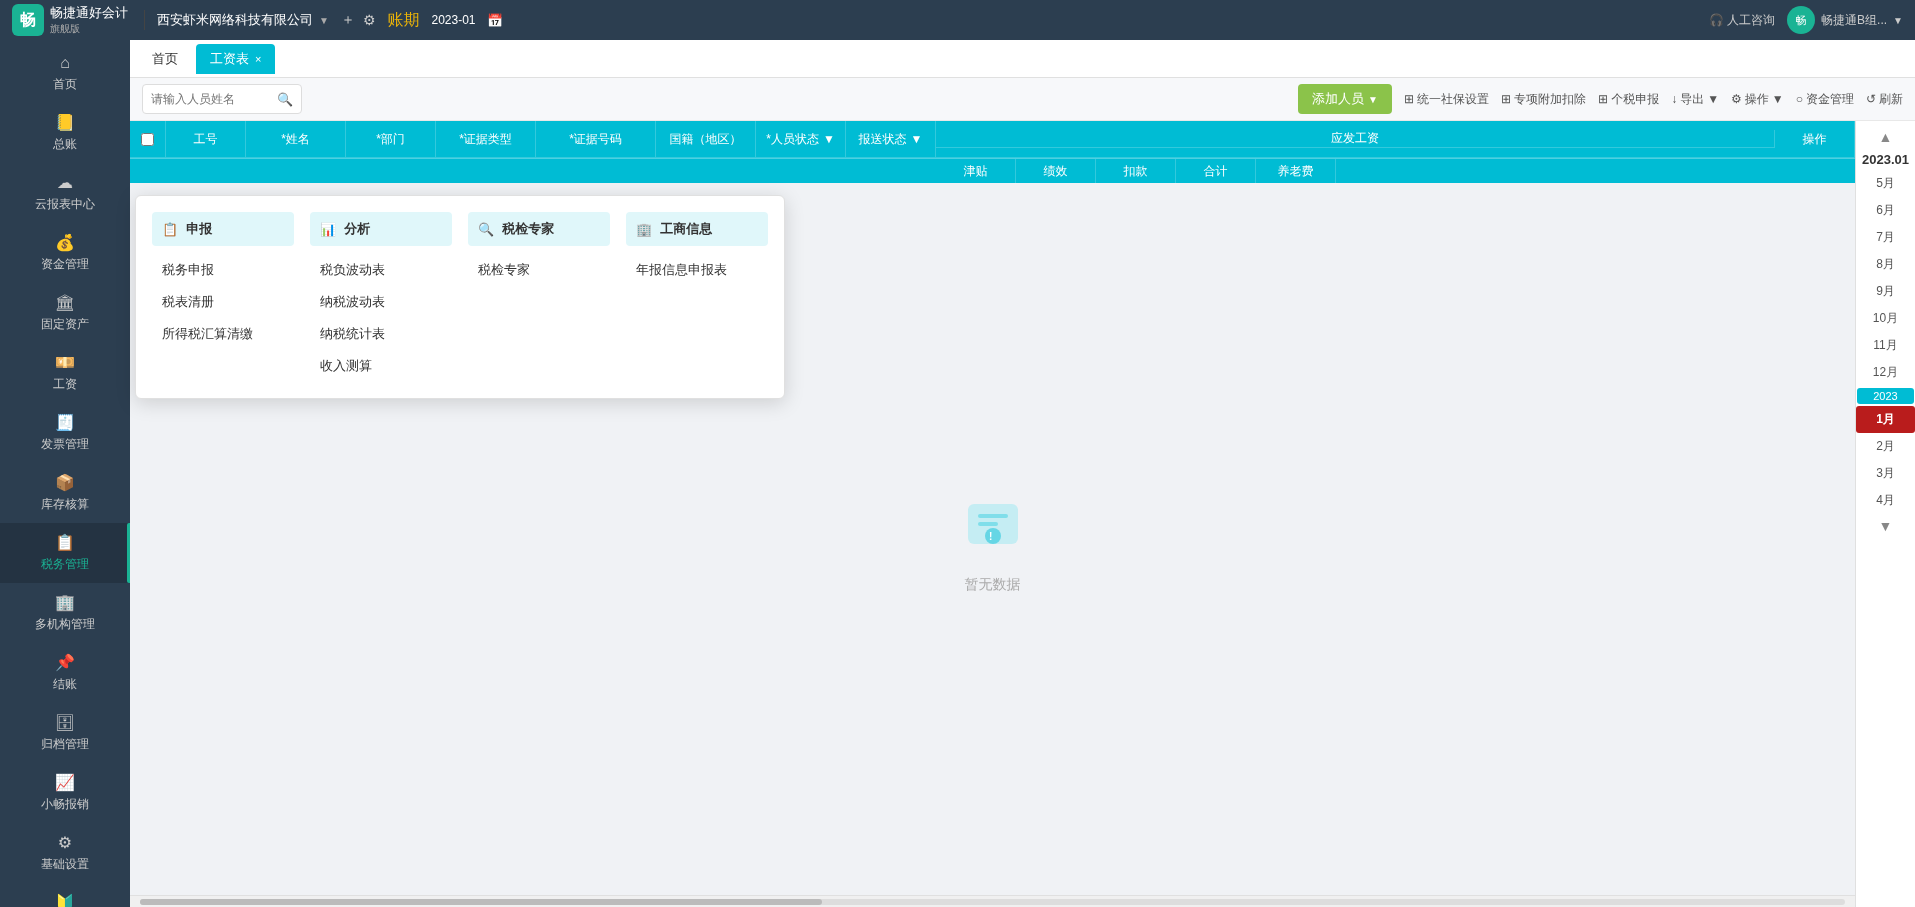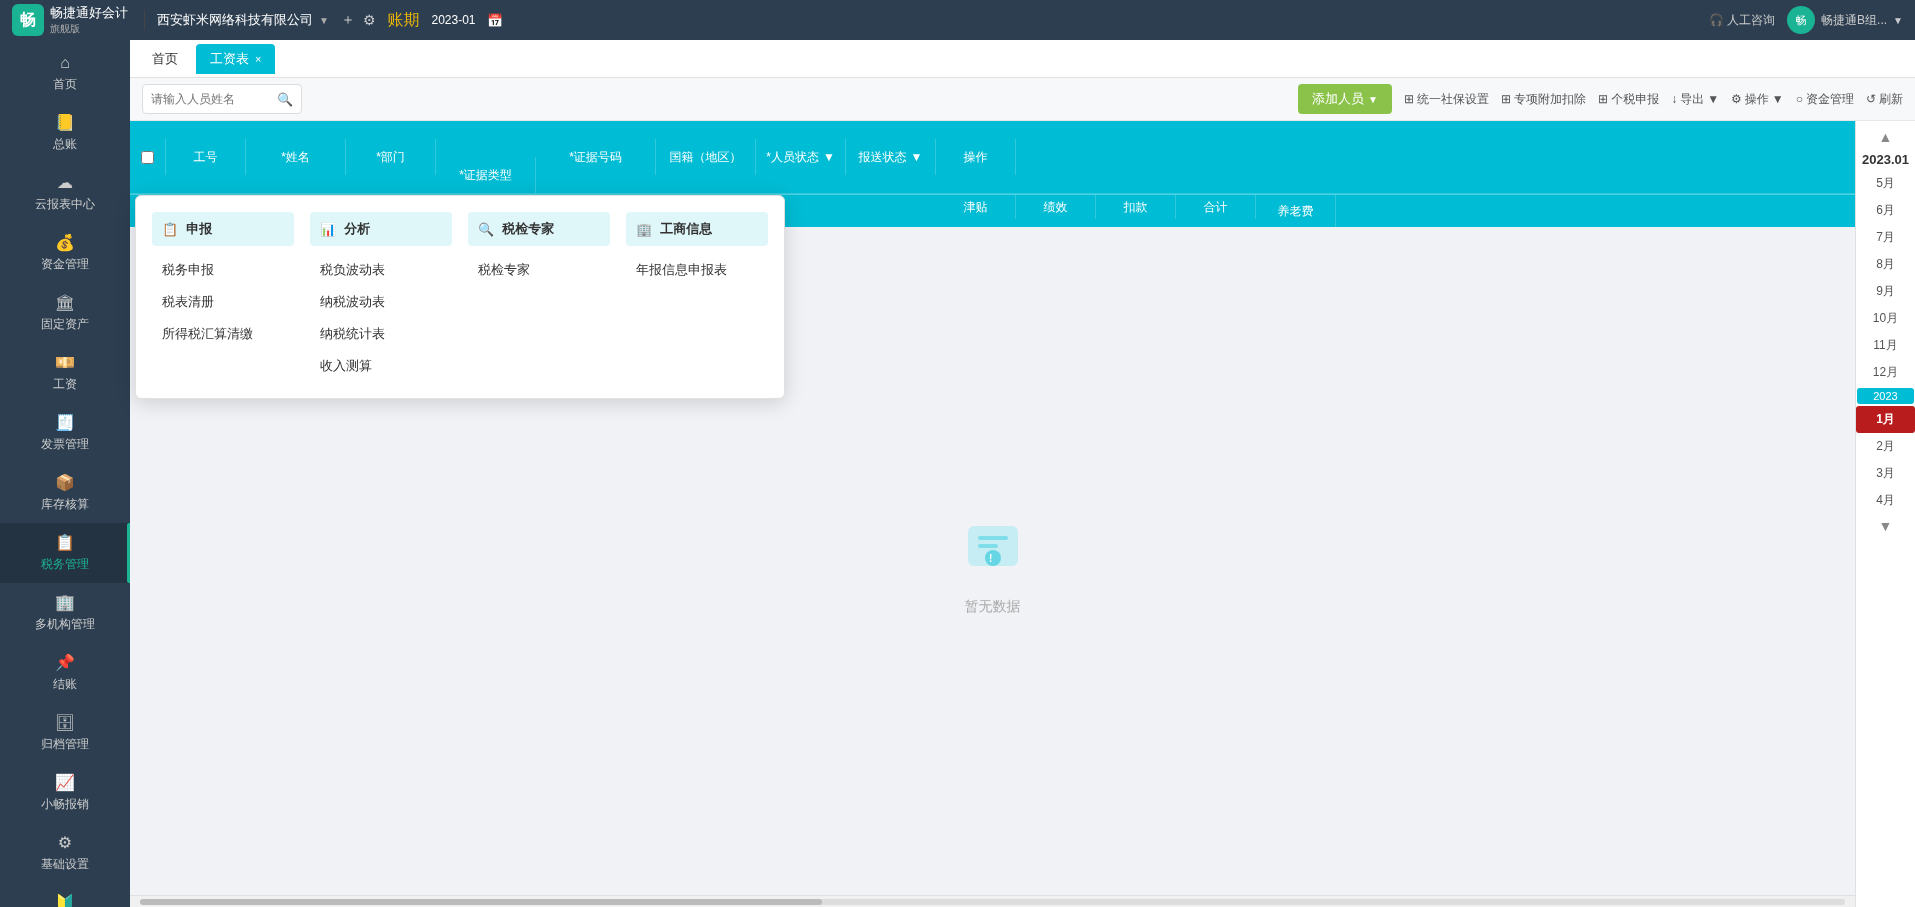--- a/index.html
+++ b/index.html
@@ -244,52 +244,55 @@
 
         <div class="table-header-wrap">
 
           <div class="table-header-row1" style="background:#00bcd4;align-items:center;">
             <div class="th checkbox-col" style="height:36px; border-right:1px solid rgba(255,255,255,0.2);">
               <input type="checkbox" style="">
             </div>
             <div class="th" style="width:80px; height:36px;">工号</div>
             <div class="th" style="width:100px; height:36px;">*姓名</div>
             <div class="th" style="width:90px; height:36px;">*部门</div>
-            <div class="th" style="width:100px; height:36px;margin-top:36px;">*证据类型</div>
+            <div class="th" style="width:100px; height:36px;">*证据类型</div>
             <div class="th" style="width:120px; height:36px;">*证据号码</div>
             <div class="th" style="width:100px; height:36px;">国籍（地区）</div>
             <div class="th" style="width:90px; height:36px;">
               <span>*人员状态</span>
               <span style="margin-left:4px; cursor:pointer;">▼</span>
             </div>
             <div class="th" style="width:90px; height:36px;">
               <span>报送状态</span>
               <span style="margin-left:4px; cursor:pointer;">▼</span>
             </div>
 
+            <div class="th" style="flex:1; height:18px; display:flex; align-items:center; justify-content:center; border-bottom:1px solid rgba(255,255,255,0.2); flex-direction:column; padding:0;">
+              <span style="height:18px; display:flex; align-items:center;">应发工资</span>
+            </div>
             <div class="th" style="width:80px; height:36px;">操作</div>
           </div>
 
           <div style="display:flex; background:#00bcd4; border-top:1px solid rgba(255,255,255,0.3);">
 
             <div style="width:36px;"></div>
             <div style="width:80px;"></div>
             <div style="width:100px;"></div>
             <div style="width:90px;"></div>
             <div style="width:100px;"></div>
             <div style="width:120px;"></div>
             <div style="width:100px;"></div>
             <div style="width:90px;"></div>
             <div style="width:90px;"></div>
 
             <div class="th" style="width:80px; height:24px; border-right:1px solid rgba(255,255,255,0.2);">津贴</div>
             <div class="th" style="width:80px; height:24px; border-right:1px solid rgba(255,255,255,0.2);">绩效</div>
             <div class="th" style="width:80px; height:24px; border-right:1px solid rgba(255,255,255,0.2);">扣款</div>
             <div class="th" style="width:80px; height:24px; border-right:1px solid rgba(255,255,255,0.2);">合计</div>
-            <div class="th" style="width:80px; height:32px; border-right:1px solid rgba(255,255,255,0.2);">养老费</div>
+            <div class="th" style="width:80px; height:24px; border-right:1px solid rgba(255,255,255,0.2);">养老费</div>
             <div style="width:80px;"></div>
           </div>
         </div>
 
         <div class="empty-state">
           <svg class="empty-icon" viewBox="0 0 80 80" xmlns="http://www.w3.org/2000/svg">
             <rect x="15" y="20" width="50" height="40" rx="6" fill="#b2ebf2" opacity="0.7"></rect>
             <rect x="25" y="30" width="30" height="4" rx="2" fill="#80deea"></rect>
             <rect x="25" y="38" width="20" height="4" rx="2" fill="#80deea"></rect>
             <circle cx="40" cy="52" r="8" fill="#4dd0e1" opacity="0.8"></circle>

